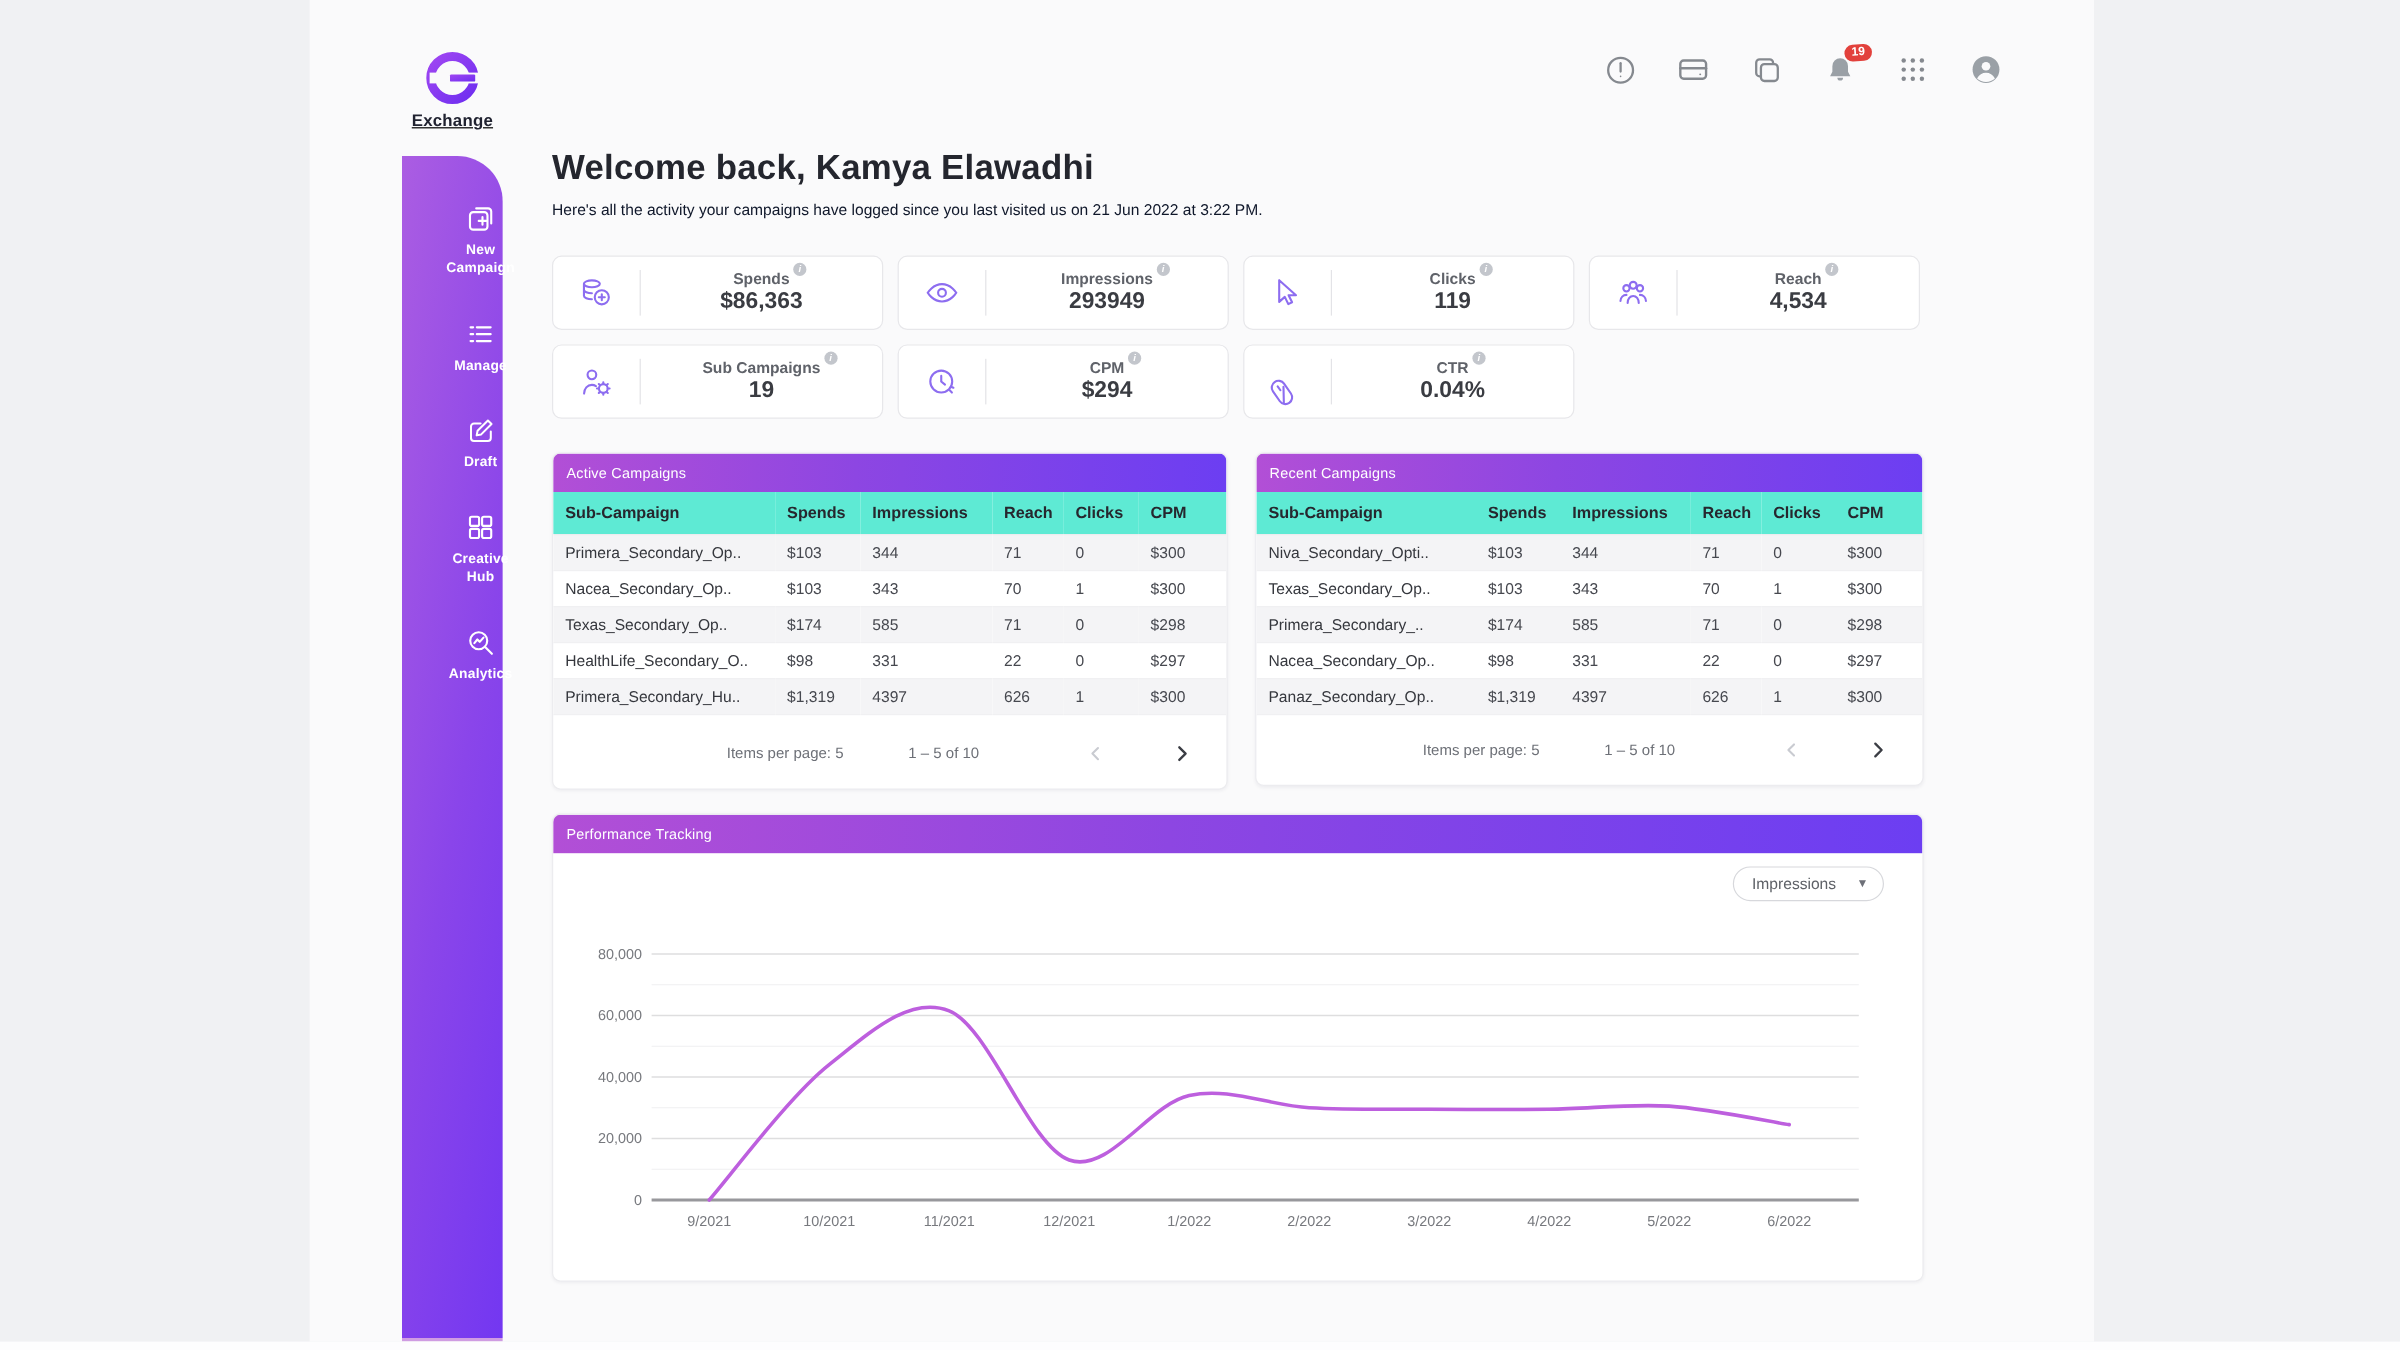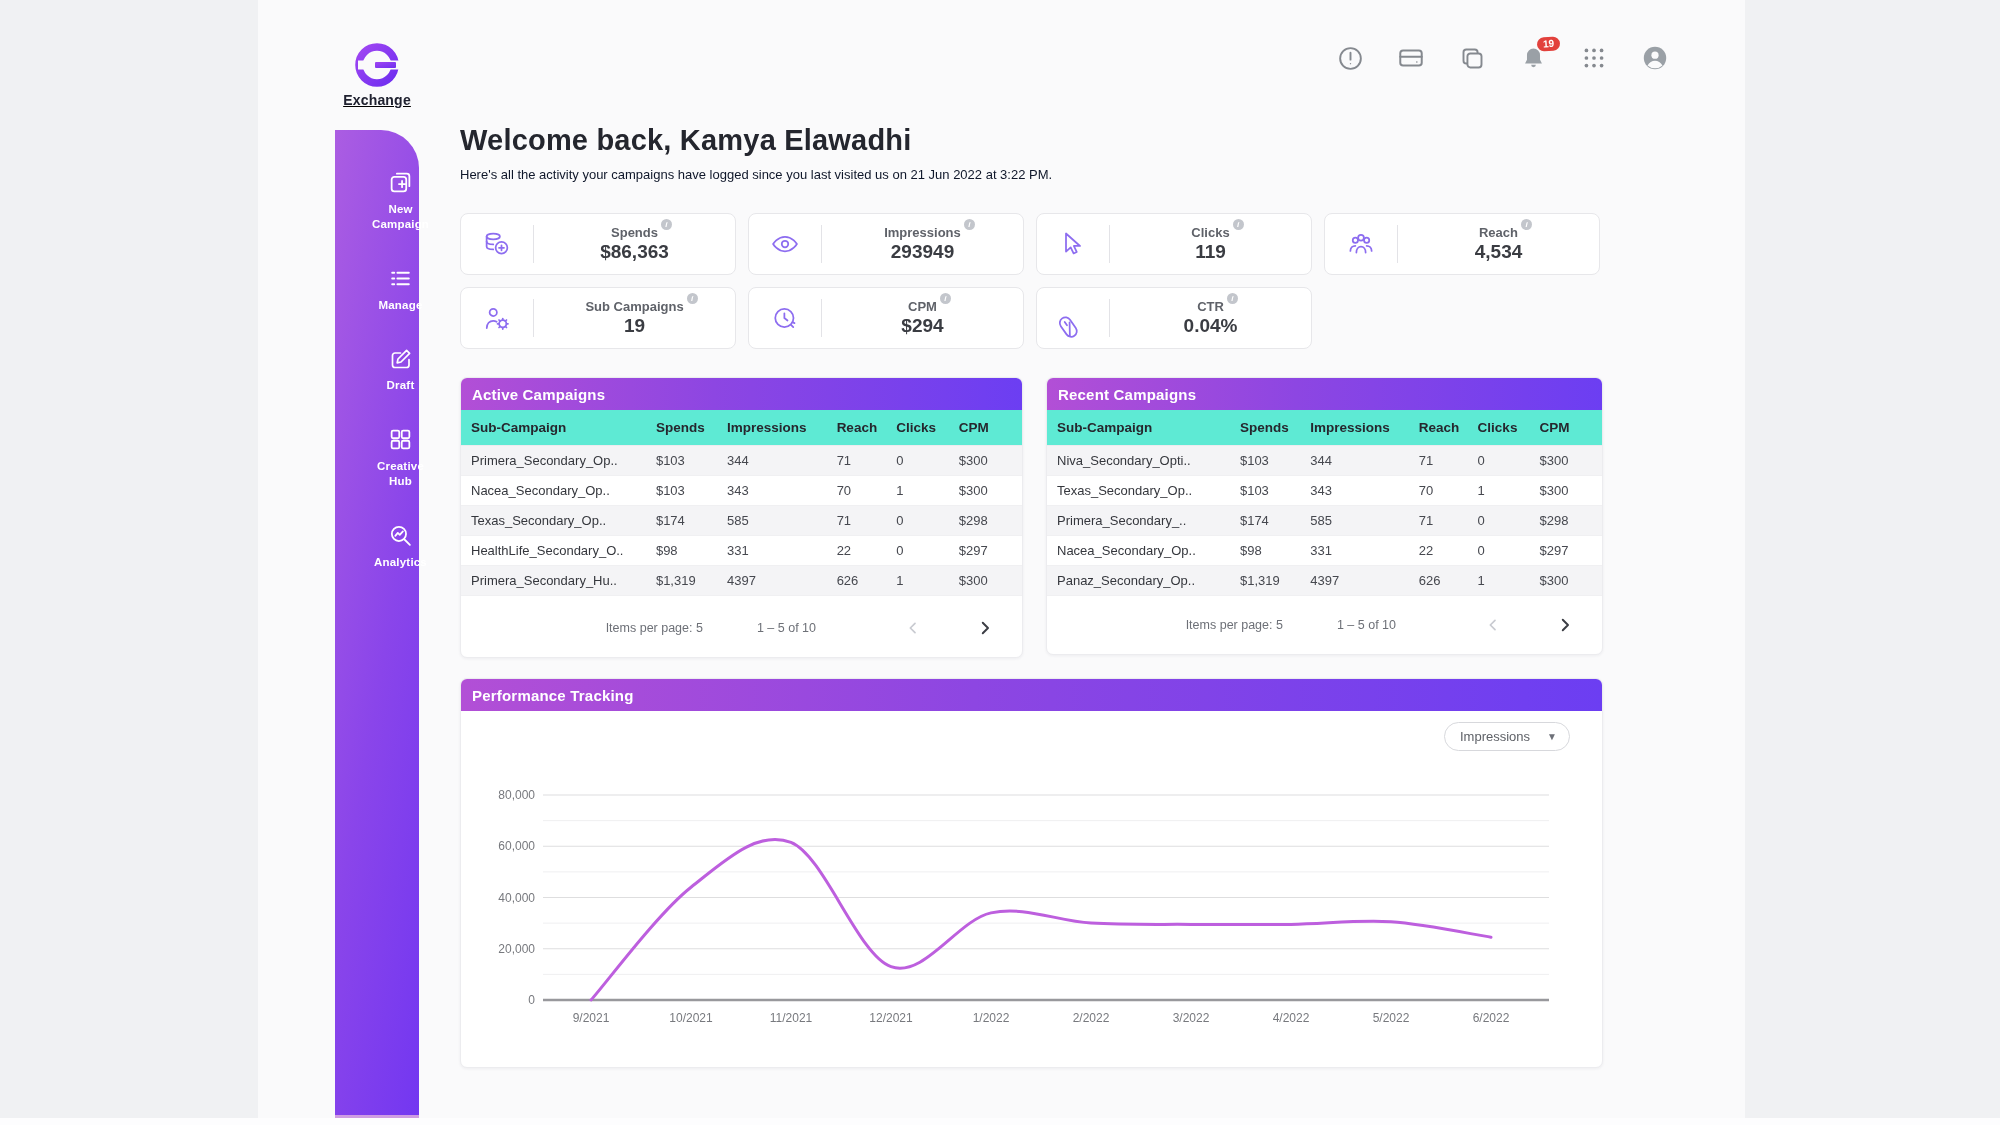--- a/index.html
+++ b/index.html
@@ -39,21 +39,21 @@
   .stat-divider { width:1px; height:38px; background:#e3e3e7; }
   .stat-text { flex:1; display:flex; flex-direction:column; align-items:center; justify-content:center; }
   .stat-label { font-size:13px; font-weight:bold; color:#5f6269; position:relative; }
   .info-dot { position:absolute; top:-6px; right:-14px; width:11px; height:11px; border-radius:50%; background:#c3c6cc; color:#fff;
     font-size:8px; font-weight:bold; display:flex; align-items:center; justify-content:center; cursor:pointer; font-style:italic; }
   .stat-value { font-size:19px; font-weight:bold; color:#3a3c42; margin-top:1px; }
 
   
   .panel { position:absolute; background:#fff; border:1px solid #ececef; border-radius:7px; box-shadow:0 1px 3px rgba(40,40,60,.06); overflow:hidden; display:flex; flex-direction:column; }
   .panel-head { height:32px; background:linear-gradient(90deg,#b24fd6 0%,#8d46e2 45%,#6c3ef2 100%);
-    color:#fff; font-size:15px; font-weight:bold; display:flex; align-items:center; padding-left:11px; letter-spacing:.2px; }
+    color:#fff; font-size:12px; font-weight:normal; display:flex; align-items:center; padding-left:11px; letter-spacing:.2px; }
   #active-panel { left:460px; top:377px; width:563px; height:281px; }
   #recent-panel { left:1046px; top:377px; width:557px; height:278px; }
   table { border-collapse:collapse; width:100%; table-layout:fixed; }
   col.c-name{width:177px;} col.c-spend{width:68px;} col.c-impr{width:105px;} col.c-reach{width:57px;} col.c-clicks{width:60px;} col.c-cpm{width:70px;}
   thead th { text-align:left; font-size:13.5px; font-weight:bold; color:#26272e; height:35px; padding:0 4px 0 10px; background:#5eead4; border-bottom:1px solid #ececef; }
   tbody td { font-size:13px; color:#46484f; height:30px; padding:0 4px 0 10px; white-space:nowrap; overflow:hidden; }
   tbody td:first-child { color:#35373d; }
   tbody tr:nth-child(odd) { background:#f4f4f6; }
   tbody tr { border-bottom:1px solid #f0f0f2; }
   .paginator { margin-top:auto; display:flex; align-items:center; justify-content:flex-end; padding:0 22px 14px 0; gap:16px; font-size:12.5px; color:#6d7077; }

